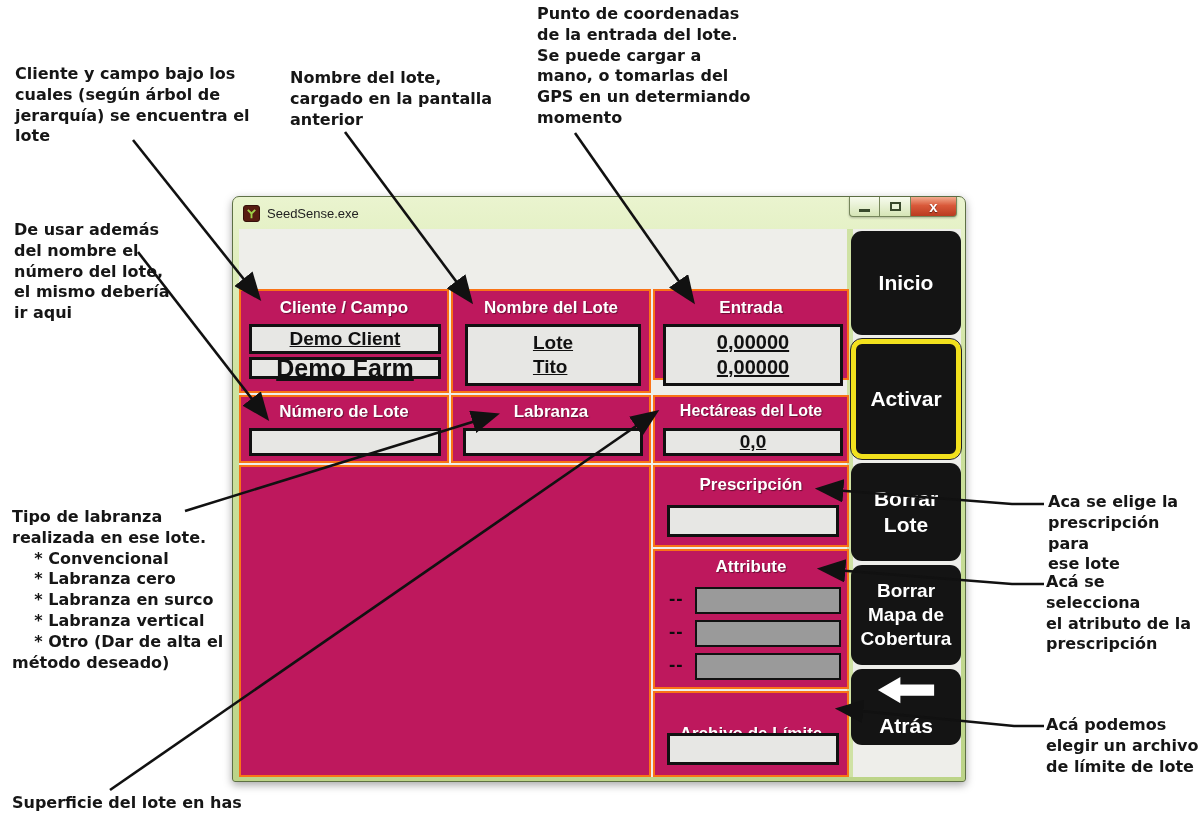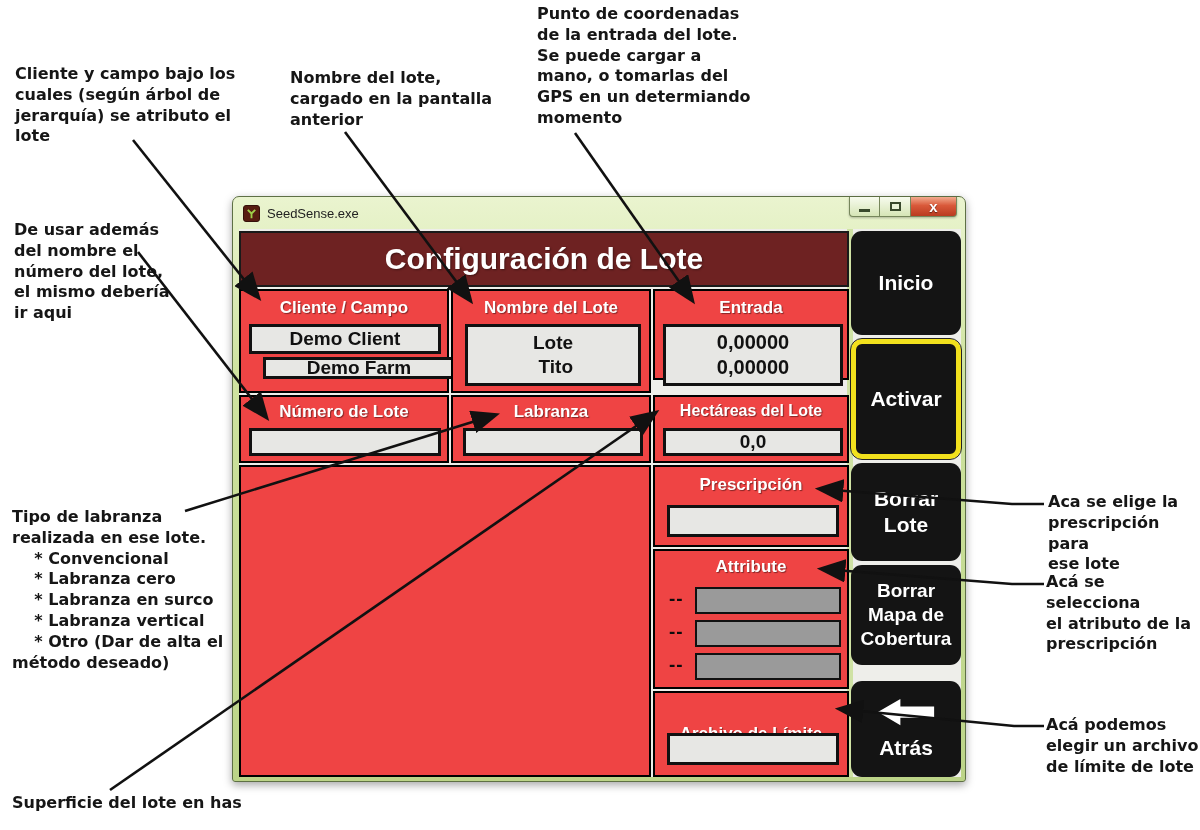--- a/index.html
+++ b/index.html
@@ -54,30 +54,30 @@
   
   .form-header {
     position:absolute; left:0; top:2px; width:610px; height:56px;
     background:#6e2222; border:2px solid #1a1a1a;
     color:#fff; font-weight:bold; font-size:30px;
     display:flex; align-items:center; justify-content:center;
     text-shadow:1px 1px 2px rgba(0,0,0,.4);
   }
 
   
-  .panel { position:absolute; background:#ef4444; border:2px solid #000000; }
+  .panel { position:absolute; background:#be185d; border:2px solid #f97316; }
   .plabel {
     position:absolute; left:0; right:0; text-align:center;
     color:#fff; font-weight:bold; font-size:17px;
     text-shadow:1px 1px 1px rgba(0,0,0,.45);
   }
   .field {
     position:absolute; background:#e7e7e4; border:3px solid #111;
-    color:#111; font-weight:bold; text-align:right;
-    display:flex; align-items:center; justify-content:center;
+    color:#111; font-weight:bold; text-align:left;
+    display:flex; align-items:center; justify-content:center;text-decoration:underline;
   }
   .field.multiline { white-space:pre-line; line-height:1.25; }
   .field.grayfield { background:#9a9a9a; border-width:2px; }
   .attr-prefix { position:absolute; color:#0c0c0c; font-weight:900; font-size:19px; letter-spacing:1px; }
 
   
   .btn {
     position:absolute; left:612px; width:110px;
     background:#141414; color:#fff; font-weight:bold; font-size:21px;
     display:flex; align-items:center; justify-content:center; flex-direction:column;
@@ -85,21 +85,21 @@
   }
   .btn-activar { border:5px solid #f2e11d; outline:1px solid #222; }
   .btn-mapa { font-size:19px; }
   .btn-atras { gap:8px; }
 </style>
 </head>
 <body>
 
 <div class="ann" style="left:15px; top:64px;">Cliente y campo bajo los
 cuales (según árbol de
-jerarquía) se atributo el
+jerarquía) se encuentra el
 lote</div>
 <div class="ann" style="left:290px; top:68px;">Nombre del lote,
 cargado en la pantalla
 anterior</div>
 <div class="ann" style="left:537px; top:4px;">Punto de coordenadas
 de la entrada del lote.
 Se puede cargar a
 mano, o tomarlas del
 GPS en un determiando
 momento</div>
@@ -144,26 +144,25 @@
         </div>
       <div class="ctrl ctrl-close">
           <span>x</span>
         </div>
     </div>
   </div>
 
   <div class="content">
     <div class="green-strip"></div>
 
-    <div class="form-header">Configuración de Lote</div>
 
     <div class="panel" style="left:0; top:60px; width:210px; height:104px;">
       <div class="plabel" style="top:7px;">Cliente / Campo</div>
       <div class="field" style="left:8px; top:33px; width:192px; height:30px; font-size:19px;">Demo Client</div>
-      <div class="field" style="left:8px; top:66px; width:192px; height:22px; font-size:19px;margin-left:14px;">Demo Farm</div>
+      <div class="field" style="left:8px; top:66px; width:192px; height:22px; font-size:25px;">Demo Farm</div>
     </div>
 
     <div class="panel" style="left:212px; top:60px; width:200px; height:104px;">
       <div class="plabel" style="top:7px;">Nombre del Lote</div>
       <div class="field multiline" style="left:12px; top:33px; width:176px; height:62px; font-size:19px;">Lote
 Tito</div>
     </div>
 
     <div class="panel" style="left:414px; top:60px; width:196px; height:91px;">
       <div class="plabel" style="top:7px;">Entrada</div>
@@ -205,21 +204,21 @@
 
     <div class="panel" style="left:414px; top:462px; width:196px; height:86px;">
       <div class="plabel" style="top:25px;margin-top:6px;">Archivo de Límite</div>
       <div class="field" style="left:12px; top:40px; width:172px; height:32px; font-size:18px;"></div>
     </div>
 
     <div class="btn" style="top:2px; height:104px;">Inicio</div>
     <div class="btn btn-activar" style="top:110px; height:120px;">Activar</div>
     <div class="btn" style="top:234px; height:98px; padding:0 12px;">Borrar Lote</div>
     <div class="btn btn-mapa" style="top:336px; height:100px; padding:0 6px;">Borrar Mapa de Cobertura</div>
-    <div class="btn btn-atras" style="top:440px; height:96px;margin-top:12px;">
+    <div class="btn btn-atras" style="top:440px; height:76px;">
       <svg width="58" height="30" viewBox="0 0 60 32">
         <polygon points="0,16 24,2 24,10 60,10 60,22 24,22 24,30" fill="#ffffff"></polygon>
       </svg>
       <span>Atrás</span>
     </div>
   </div>
 </div>
 
 <svg id="arrows" width="1200" height="830">
   <defs>

